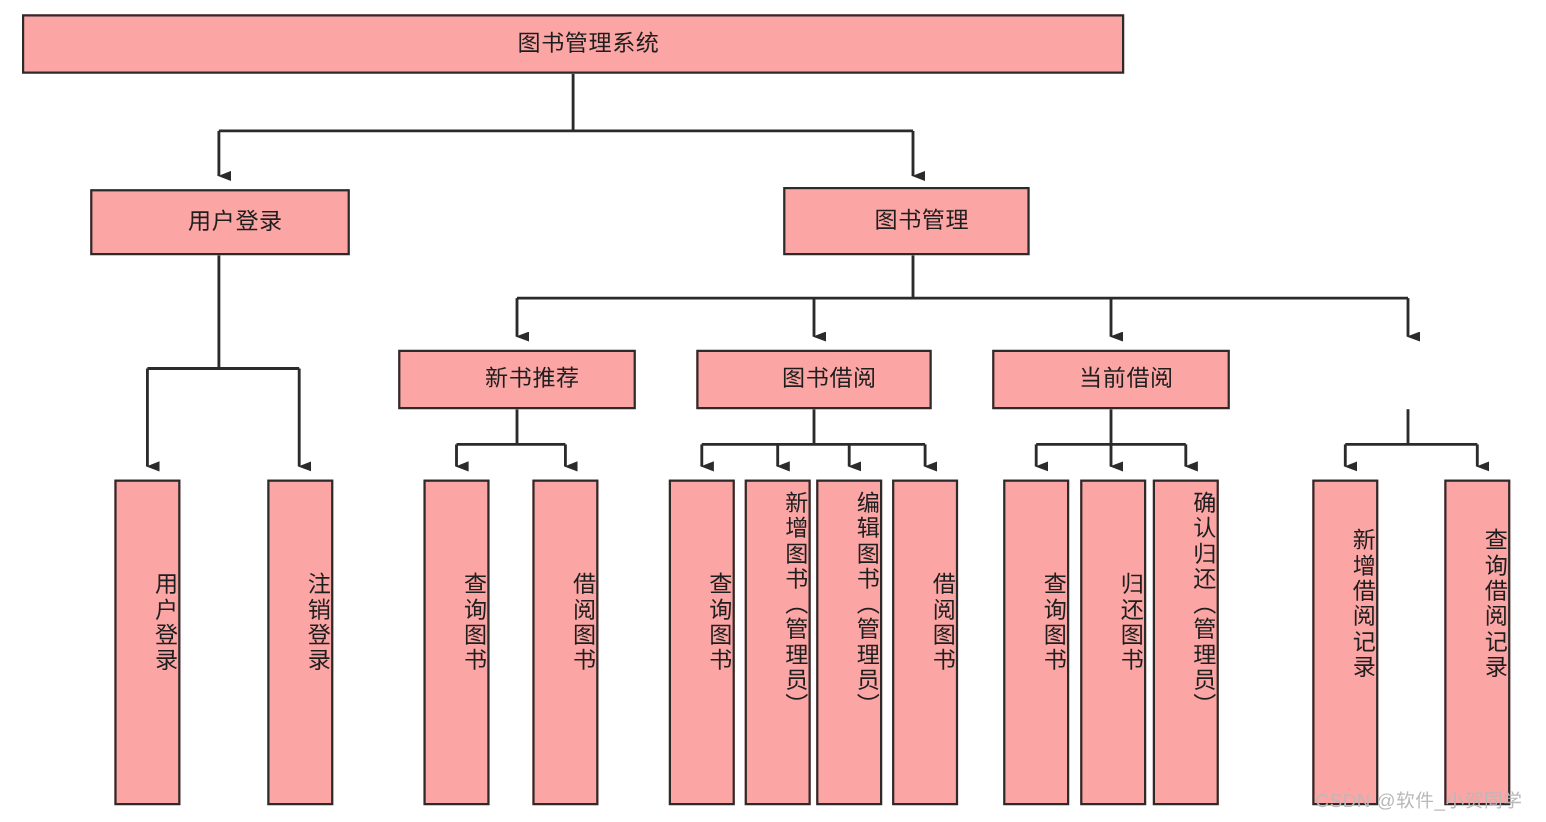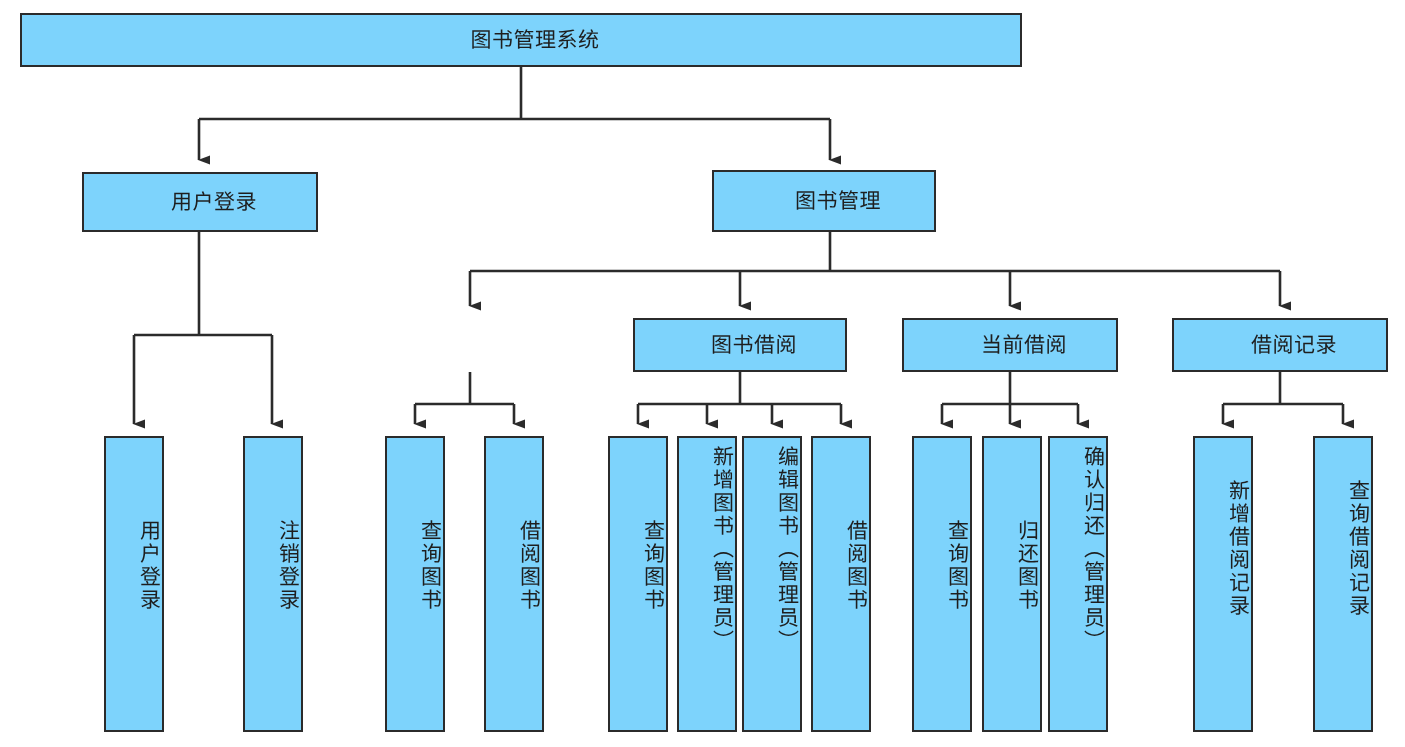--- a/index.html
+++ b/index.html
@@ -24,21 +24,21 @@
     position: absolute;
     left: 0;
     top: 0;
     width: 1405px;
     height: 747px;
     display: block;
   }
   .node-box {
     position: absolute;
     box-sizing: border-box;
-    background: #7dd3fc;
+    background: #fca5a5;
     border: 2.5px solid #2b2b2b;
     display: flex;
     align-items: center;
     justify-content: center;
     overflow: hidden;
     padding-left: 28px;
   }
   .node-label {
     color: #1e1e1e;
     font-size: 21px;
@@ -148,29 +148,29 @@
     <span class="node-label">图书管理系统</span>
   </div>
 
   <div class="node-box horizontal" style="left:82px; top:172px; width:236px; height:60px;">
     <span class="node-label">用户登录</span>
   </div>
   <div class="node-box horizontal" style="left:712px; top:170px; width:224px; height:62px;">
     <span class="node-label">图书管理</span>
   </div>
 
+  <div class="node-box horizontal" style="left:362px; top:318px; width:216px; height:54px;">
+    <span class="node-label">新书推荐</span>
+  </div>
   <div class="node-box horizontal" style="left:902px; top:318px; width:216px; height:54px;">
     <span class="node-label">当前借阅</span>
   </div>
   <div class="node-box horizontal" style="left:633px; top:318px; width:214px; height:54px;">
     <span class="node-label">图书借阅</span>
   </div>
-  <div class="node-box horizontal" style="left:1172px; top:318px; width:216px; height:54px;">
-    <span class="node-label">借阅记录</span>
-  </div>
 
   <div class="node-box vertical mid" style="left:104px; top:436px; width:60px; height:296px; padding-top:82px;">
     <span class="node-label">用户登录</span>
   </div>
   <div class="node-box vertical mid" style="left:243px; top:436px; width:60px; height:296px; padding-top:82px;">
     <span class="node-label">注销登录</span>
   </div>
 
   <div class="node-box vertical mid" style="left:385px; top:436px; width:60px; height:296px; padding-top:82px;">
     <span class="node-label">查询图书</span>
@@ -202,14 +202,15 @@
     <span class="node-label">确认归还（管理员）</span>
   </div>
 
   <div class="node-box vertical" style="left:1193px; top:436px; width:60px; height:296px; padding-top:40px;">
     <span class="node-label">新增借阅记录</span>
   </div>
   <div class="node-box vertical" style="left:1313px; top:436px; width:60px; height:296px; padding-top:40px;">
     <span class="node-label">查询借阅记录</span>
   </div>
 
+  <div class="watermark" style="left:1196px; top:714px;">CSDN @软件_小贺同学</div>
 
 </div>
 
 </body></html>

